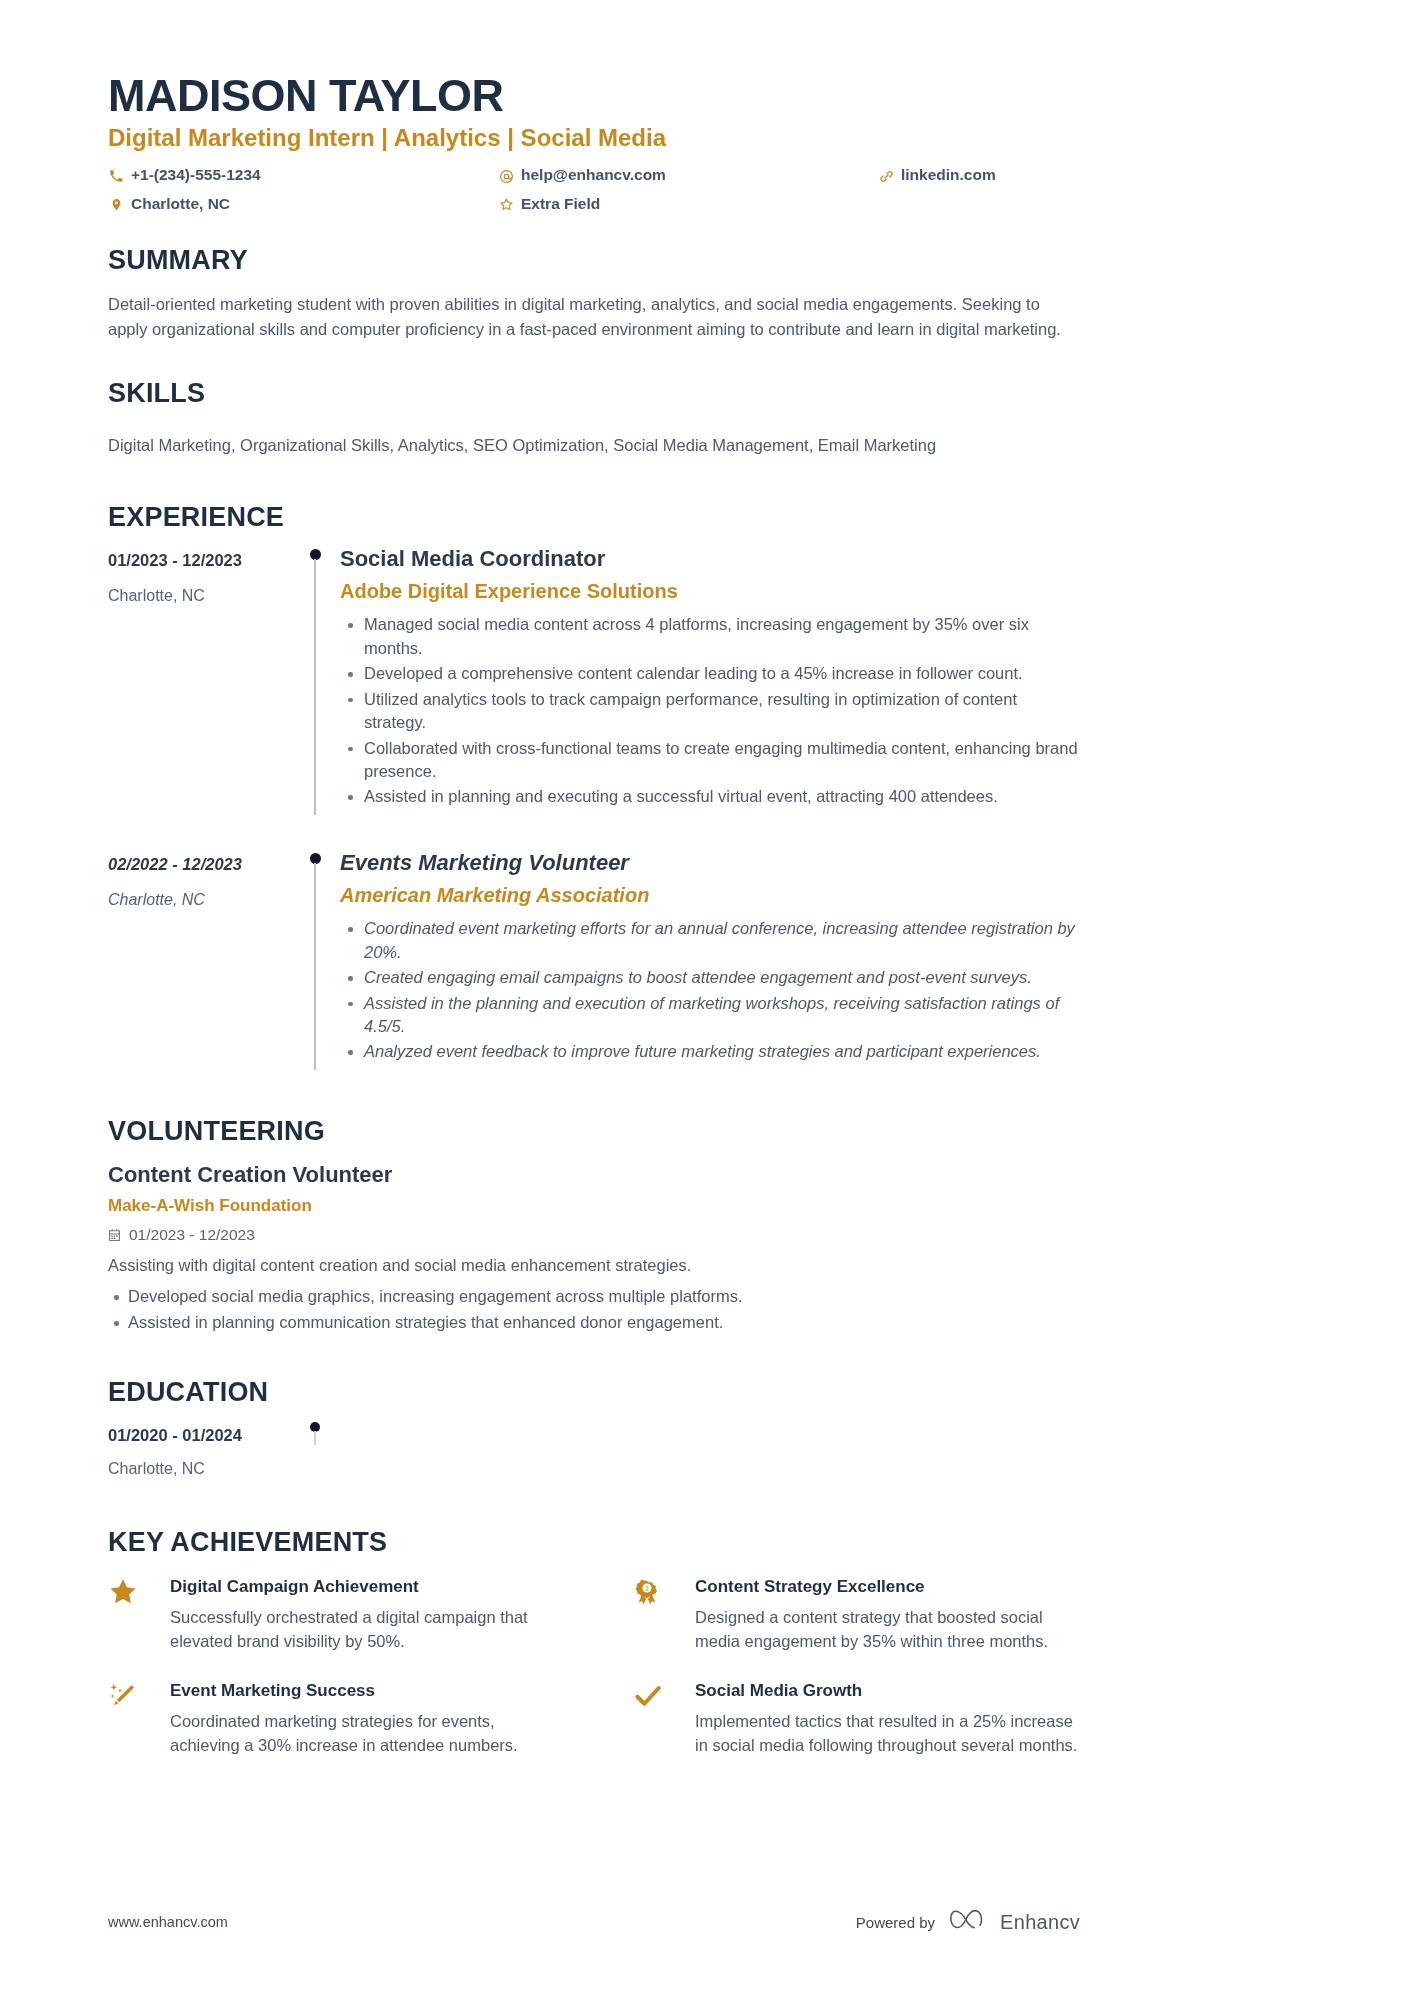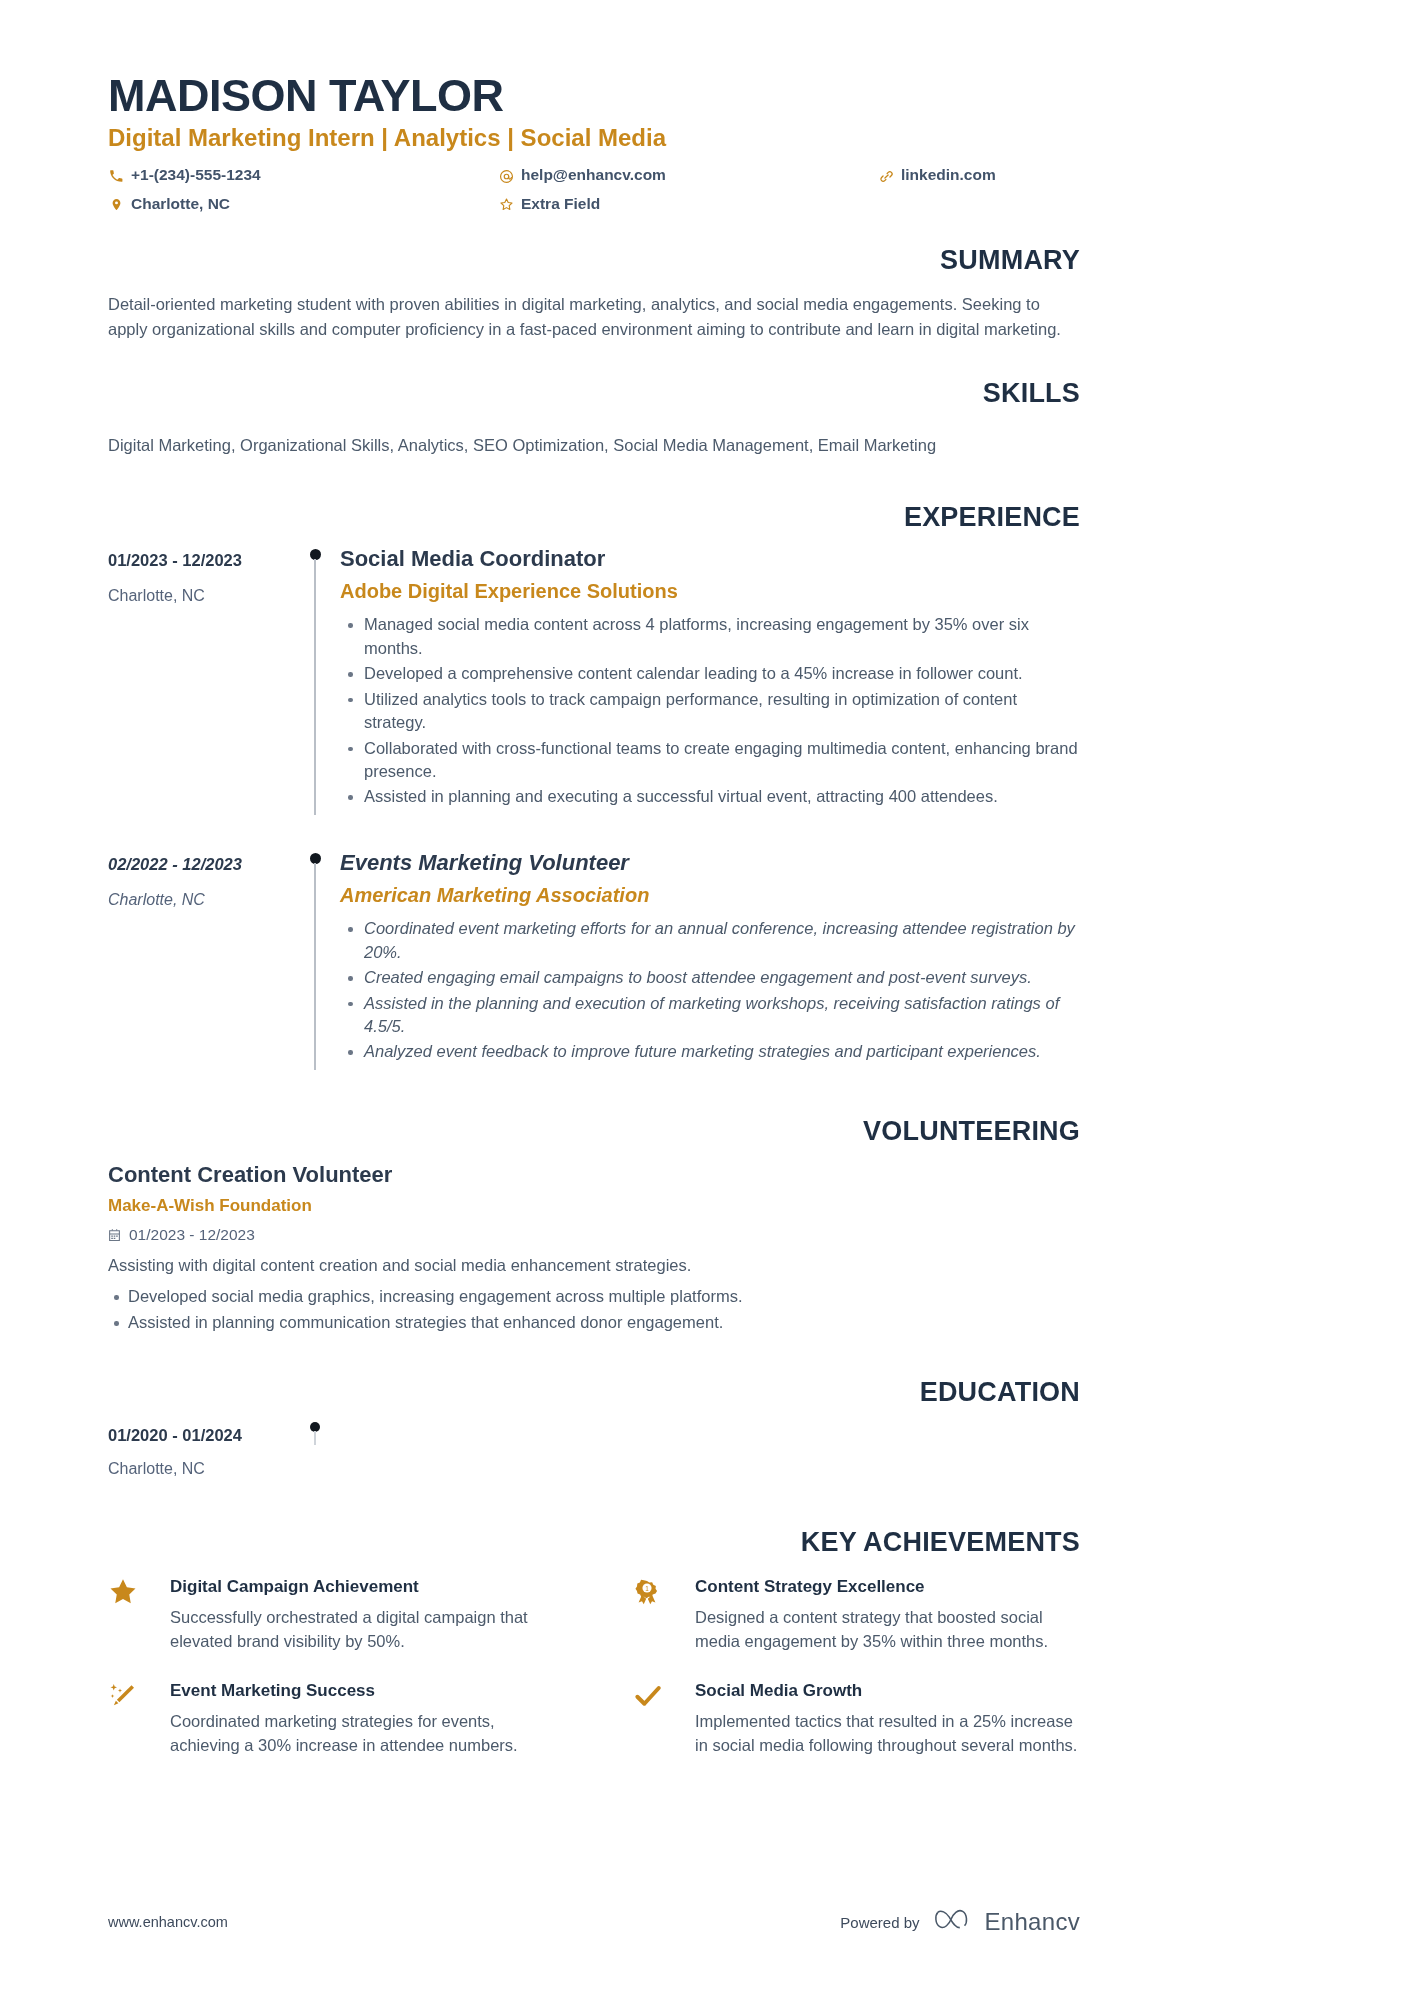--- a/index.html
+++ b/index.html
@@ -65,21 +65,20 @@
 
   
   .section { margin-top: 34px; }
   .section-title {
     font-size: 27px;
     font-weight: bold;
     color: #1f2f43;
     text-transform: uppercase;
     letter-spacing: 0.2px;
     margin: 4px 0 16px 0;
-    text-align: right;
   }
   .body-text {
     font-size: 16.5px;
     color: #4c5a6b;
     line-height: 1.52;
     margin: 0;
   }
 
   
   .exp-row {
@@ -300,21 +299,21 @@
   .powered-by {
     font-size: 15px;
     color: #3d4a5c;
   }
   .brand {
     display: flex;
     align-items: center;
     gap: 9px;
   }
   .brand-name {
-    font-size: 24px;
+    font-size: 20px;
     color: #4a5868;
     letter-spacing: 0.3px;
   }
 </style>
 </head>
 <body>
 
 <div class="page">
 
   <div>

